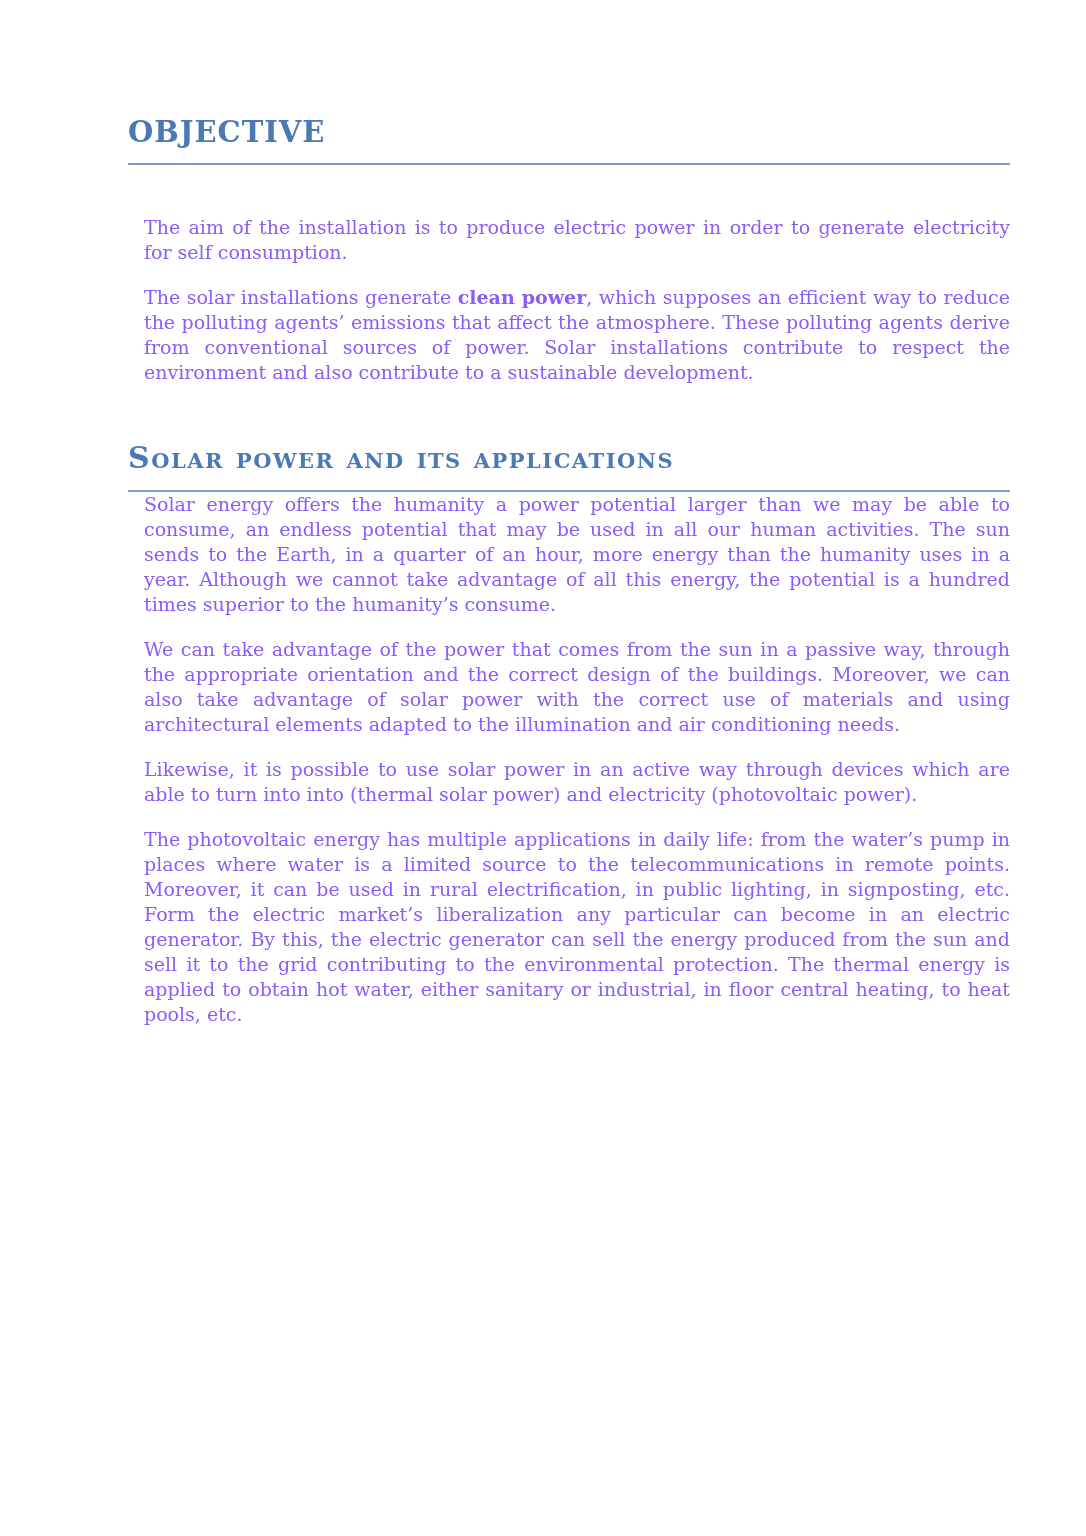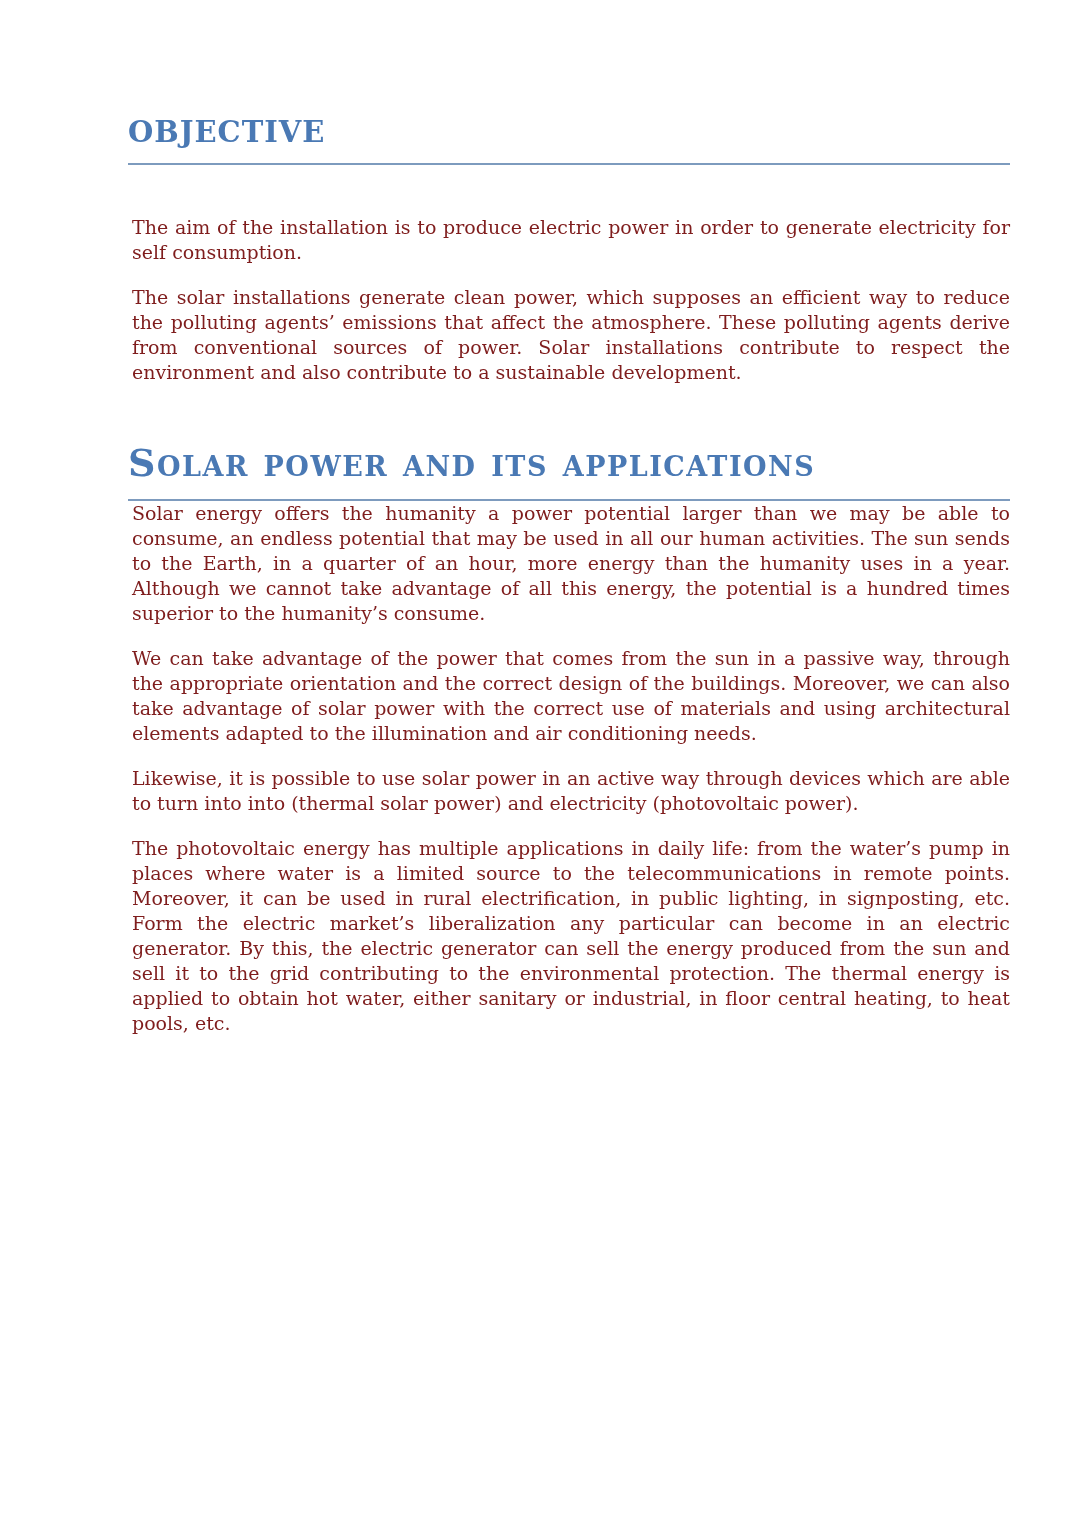--- a/index.html
+++ b/index.html
@@ -21,39 +21,39 @@
     font-family: "DejaVu Serif", serif;
     font-weight: 700;
     color: #4a79b4;
     font-size: 29px;
     line-height: 1.15;
     margin: 0;
     letter-spacing: 1px;
   }
   .doc-heading.smallcaps {
     font-variant: small-caps;
-    font-size: 38px;
+    font-size: 30px;
     letter-spacing: 1.5px;
   }
   .heading-rule {
     border: none;
     border-top: 2px solid #7d9bbe;
     margin: 14px 0 0 0;
     height: 0;
   }
   .para {
     font-family: "DejaVu Serif", serif;
     font-size: 19px;
     line-height: 25px;
-    color: #7f1d1d;
+    color: #8b5cf6;
     text-align: justify;
-    margin: 0 0 20px 4px;
+    margin: 0 0 20px 16px;
   }
   .para b, .para strong {
-    font-weight: 400;
+    font-weight: 700;
   }
   .first-para-lg { margin-top: 50px; }
   .first-para-md { margin-top: 30px; }
   .section-solar { margin-top: 56px; }
 </style>
 </head>
 <body>
 
 <div class="page">
 

